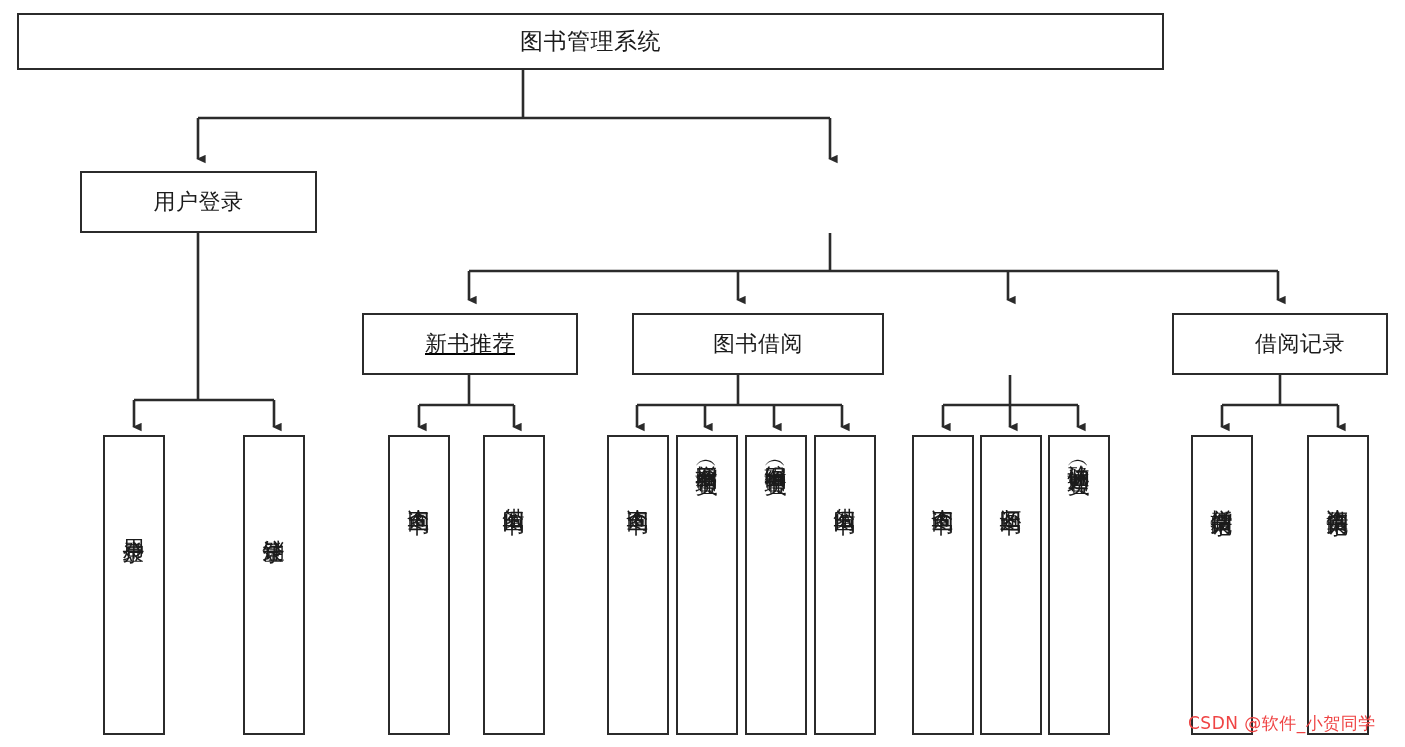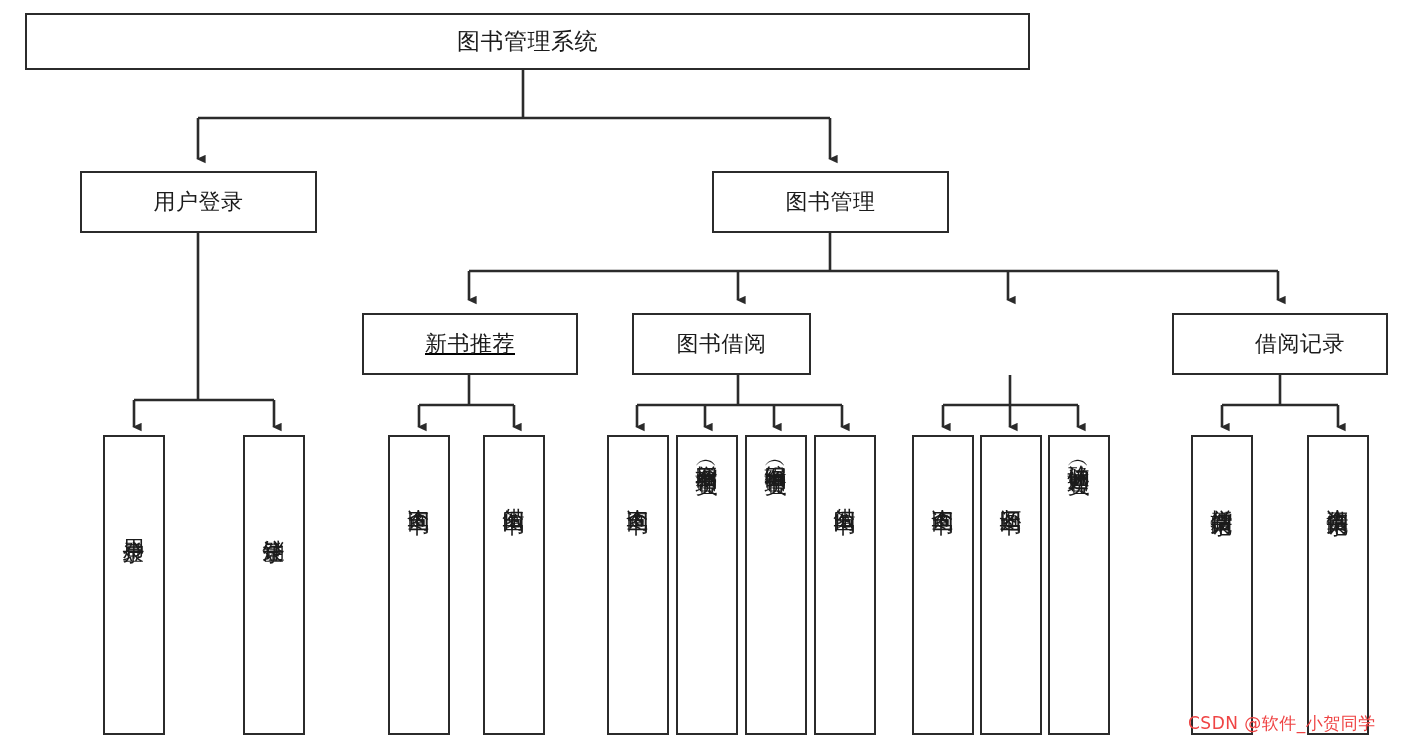--- a/index.html
+++ b/index.html
@@ -130,35 +130,32 @@
       <path d="M1010,405 L1010,427" marker-end="url(#arrowhead)"></path>
       <path d="M1078,405 L1078,427" marker-end="url(#arrowhead)"></path>
 
       <path d="M1280,375 L1280,405"></path>
       <path d="M1222,405 L1338,405"></path>
       <path d="M1222,405 L1222,427" marker-end="url(#arrowhead)"></path>
       <path d="M1338,405 L1338,427" marker-end="url(#arrowhead)"></path>
     </g>
   </svg>
 
-  <div class="node root horizontal" style="left:25px; top:13px; width:1005px; height:57px;">
+  <div class="node root horizontal" style="left:17px; top:13px; width:1147px; height:57px;">
     <span class="label">图书管理系统</span>
   </div>
 
   <div class="node horizontal" style="left:80px; top:171px; width:237px; height:62px;">
     <span class="label">用户登录</span>
   </div>
-  <div class="node horizontal" style="left:712px; top:171px; width:237px; height:62px;">
-    <span class="label">图书管理</span>
-  </div>
 
   <div class="node horizontal" style="left:362px; top:313px; width:216px; height:62px;text-decoration:underline;">
     <span class="label">新书推荐</span>
   </div>
-  <div class="node horizontal" style="left:632px; top:313px; width:179px; height:62px;">
+  <div class="node horizontal" style="left:632px; top:313px; width:252px; height:62px;">
     <span class="label">图书借阅</span>
   </div>
   <div class="node horizontal" style="left:1172px; top:313px; width:216px; height:62px;padding-left:40px;">
     <span class="label">借阅记录</span>
   </div>
 
   <div class="node vertical mid" style="left:103px; top:435px; width:62px; height:300px;">
     <span class="label">用户登录</span>
   </div>
   <div class="node vertical mid" style="left:243px; top:435px; width:62px; height:300px;">

